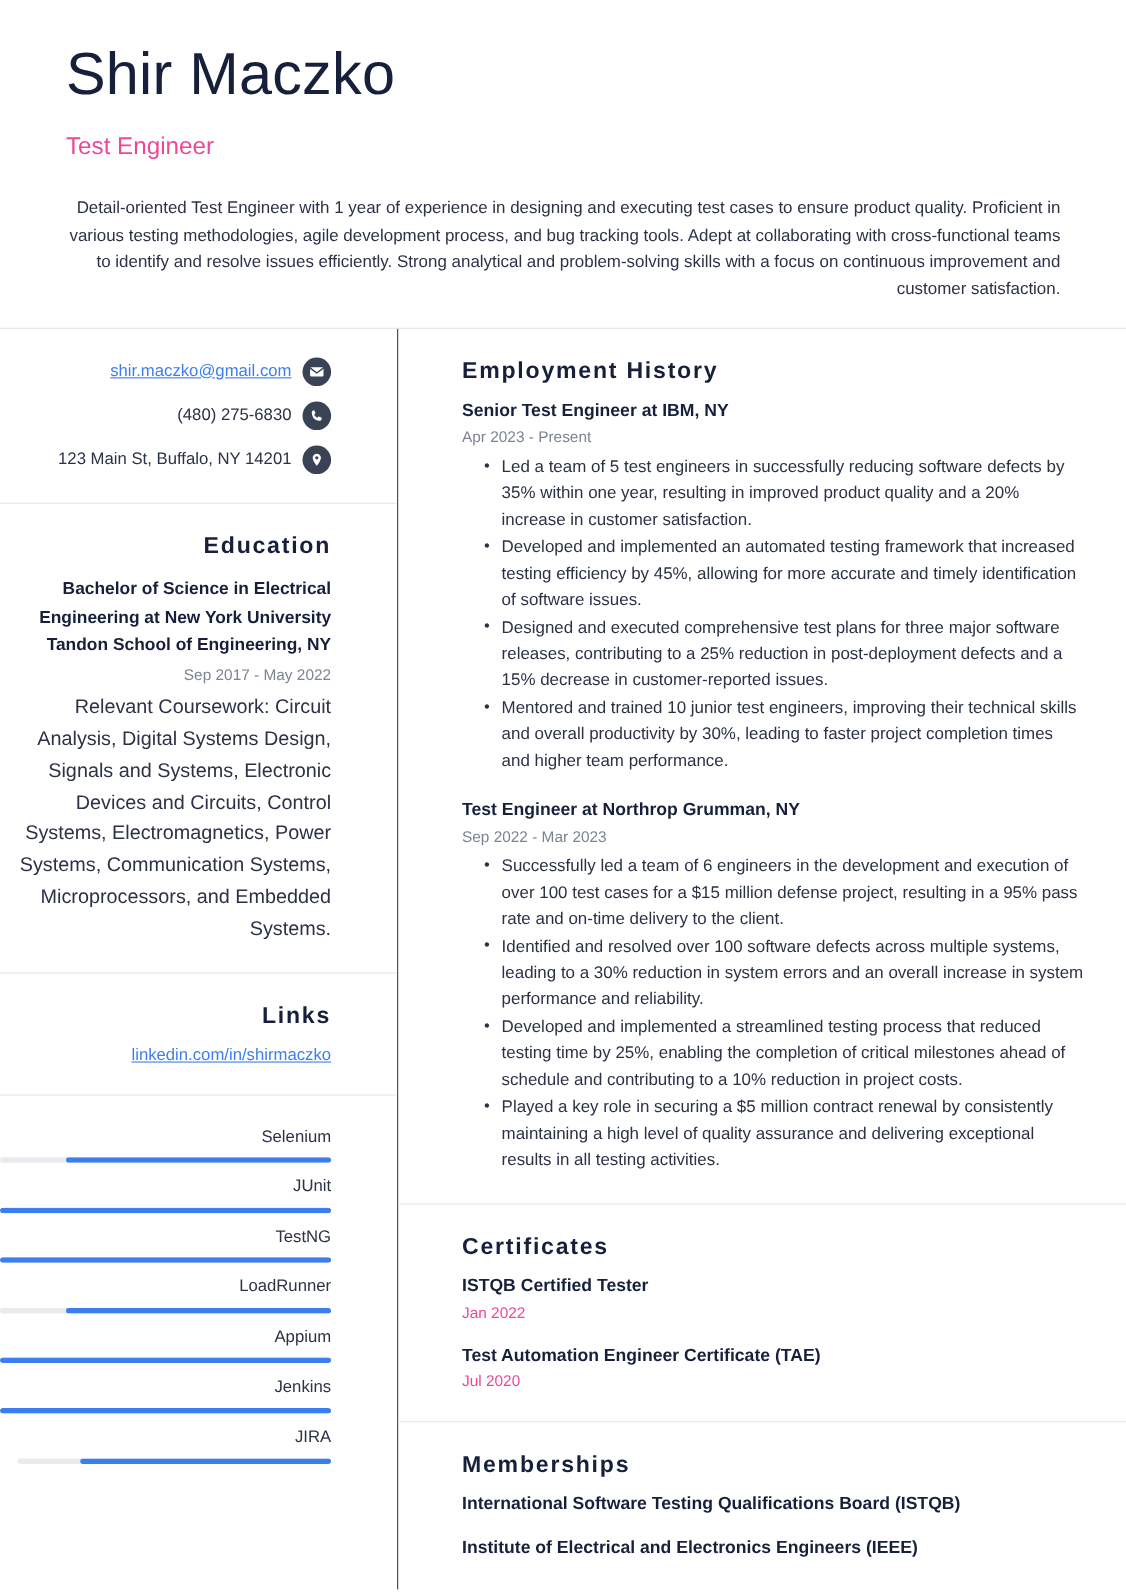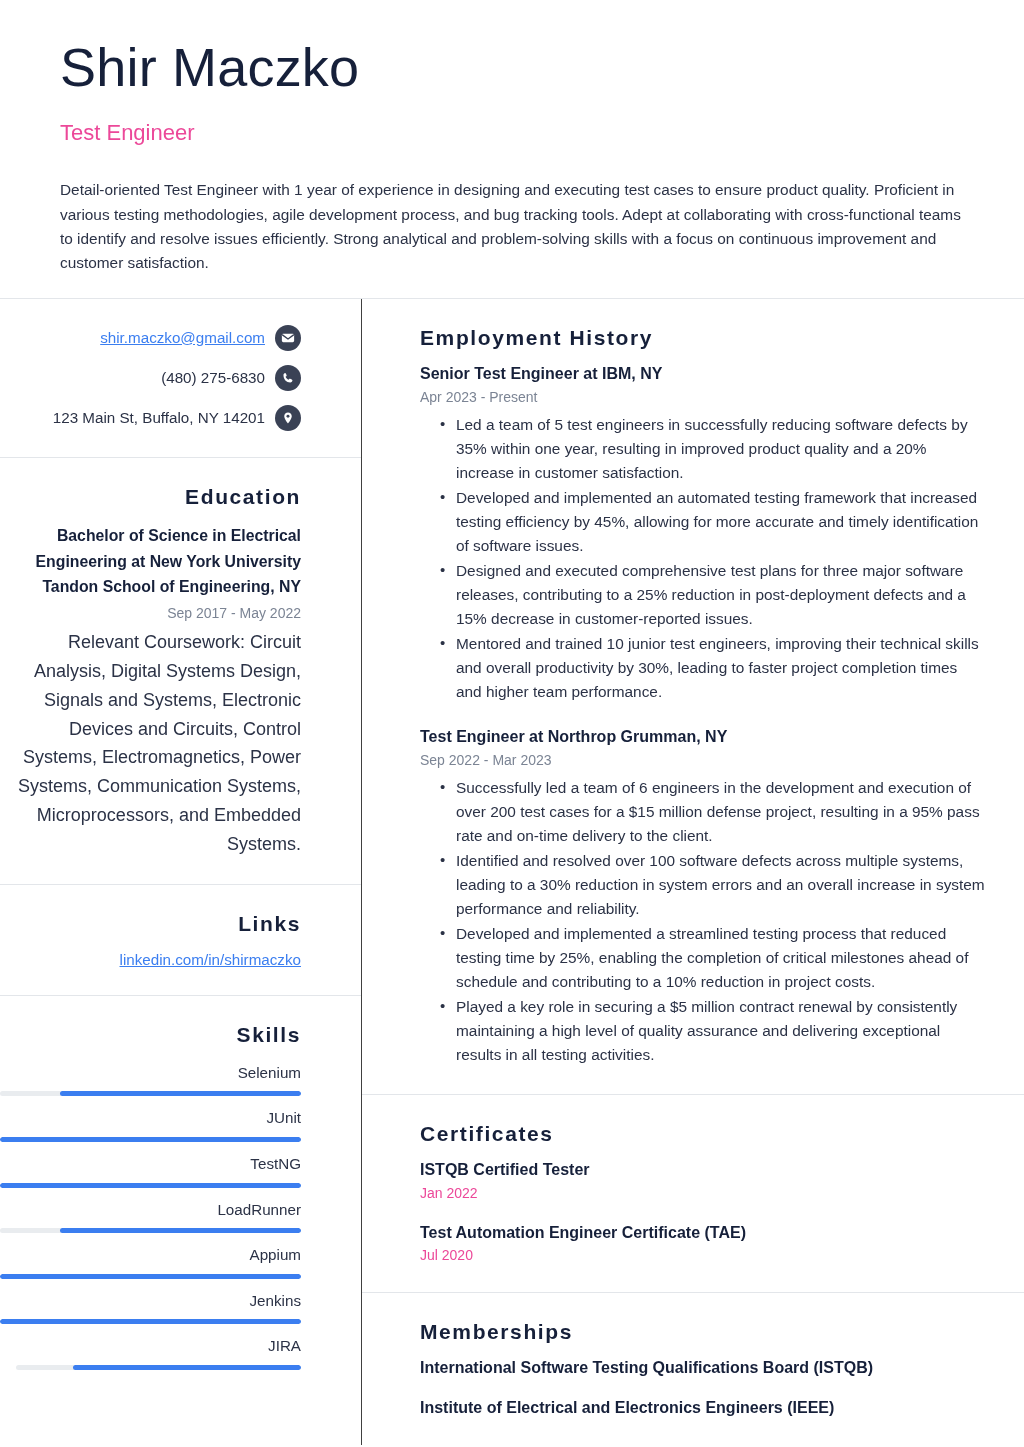--- a/index.html
+++ b/index.html
@@ -43,21 +43,21 @@
     margin-top: 22px;
     line-height: 1.2;
   }
 
   .summary {
     margin-top: 32px;
     font-size: 15.4px;
     line-height: 1.58;
     color: #2b3246;
     max-width: 912px;
-    text-align: left;
+    text-align: right;
   }
 
   .header-rule {
     height: 1px;
     background: #e3e6ea;
     width: 100%;
   }
 
   
   .columns {
@@ -319,21 +319,20 @@
       </div>
 
       <div class="lblock">
         <div class="sec-title">Links</div>
         <div class="links-list">
           <a class="link" href="#">linkedin.com/in/shirmaczko</a>
         </div>
       </div>
 
       <div class="lblock last">
-        <div class="sec-title">Skills</div>
 
         <div class="skill">
           <div class="skill-name">Selenium</div>
           <div class="skill-track">
             <div class="skill-fill" style="width: 80%;"></div>
           </div>
         </div>
 
         <div class="skill">
           <div class="skill-name">JUnit</div>
@@ -394,21 +393,21 @@
             <li>Developed and implemented an automated testing framework that increased testing efficiency by 45%, allowing for more accurate and timely identification of software issues.</li>
             <li>Designed and executed comprehensive test plans for three major software releases, contributing to a 25% reduction in post-deployment defects and a 15% decrease in customer-reported issues.</li>
             <li>Mentored and trained 10 junior test engineers, improving their technical skills and overall productivity by 30%, leading to faster project completion times and higher team performance.</li>
           </ul>
         </div>
 
         <div class="job">
           <div class="job-head">Test Engineer at Northrop Grumman, NY</div>
           <div class="job-date">Sep 2022 - Mar 2023</div>
           <ul class="bullets">
-            <li>Successfully led a team of 6 engineers in the development and execution of over 200 test cases for a $15 million defense project, resulting in a 95% pass rate and on-time delivery to the client.</li>
+            <li>Successfully led a team of 6 engineers in the development and execution of over 100 test cases for a $15 million defense project, resulting in a 95% pass rate and on-time delivery to the client.</li>
             <li>Identified and resolved over 100 software defects across multiple systems, leading to a 30% reduction in system errors and an overall increase in system performance and reliability.</li>
             <li>Developed and implemented a streamlined testing process that reduced testing time by 25%, enabling the completion of critical milestones ahead of schedule and contributing to a 10% reduction in project costs.</li>
             <li>Played a key role in securing a $5 million contract renewal by consistently maintaining a high level of quality assurance and delivering exceptional results in all testing activities.</li>
           </ul>
         </div>
       </div>
 
       <div class="rblock">
         <div class="rsec-title">Certificates</div>
 

